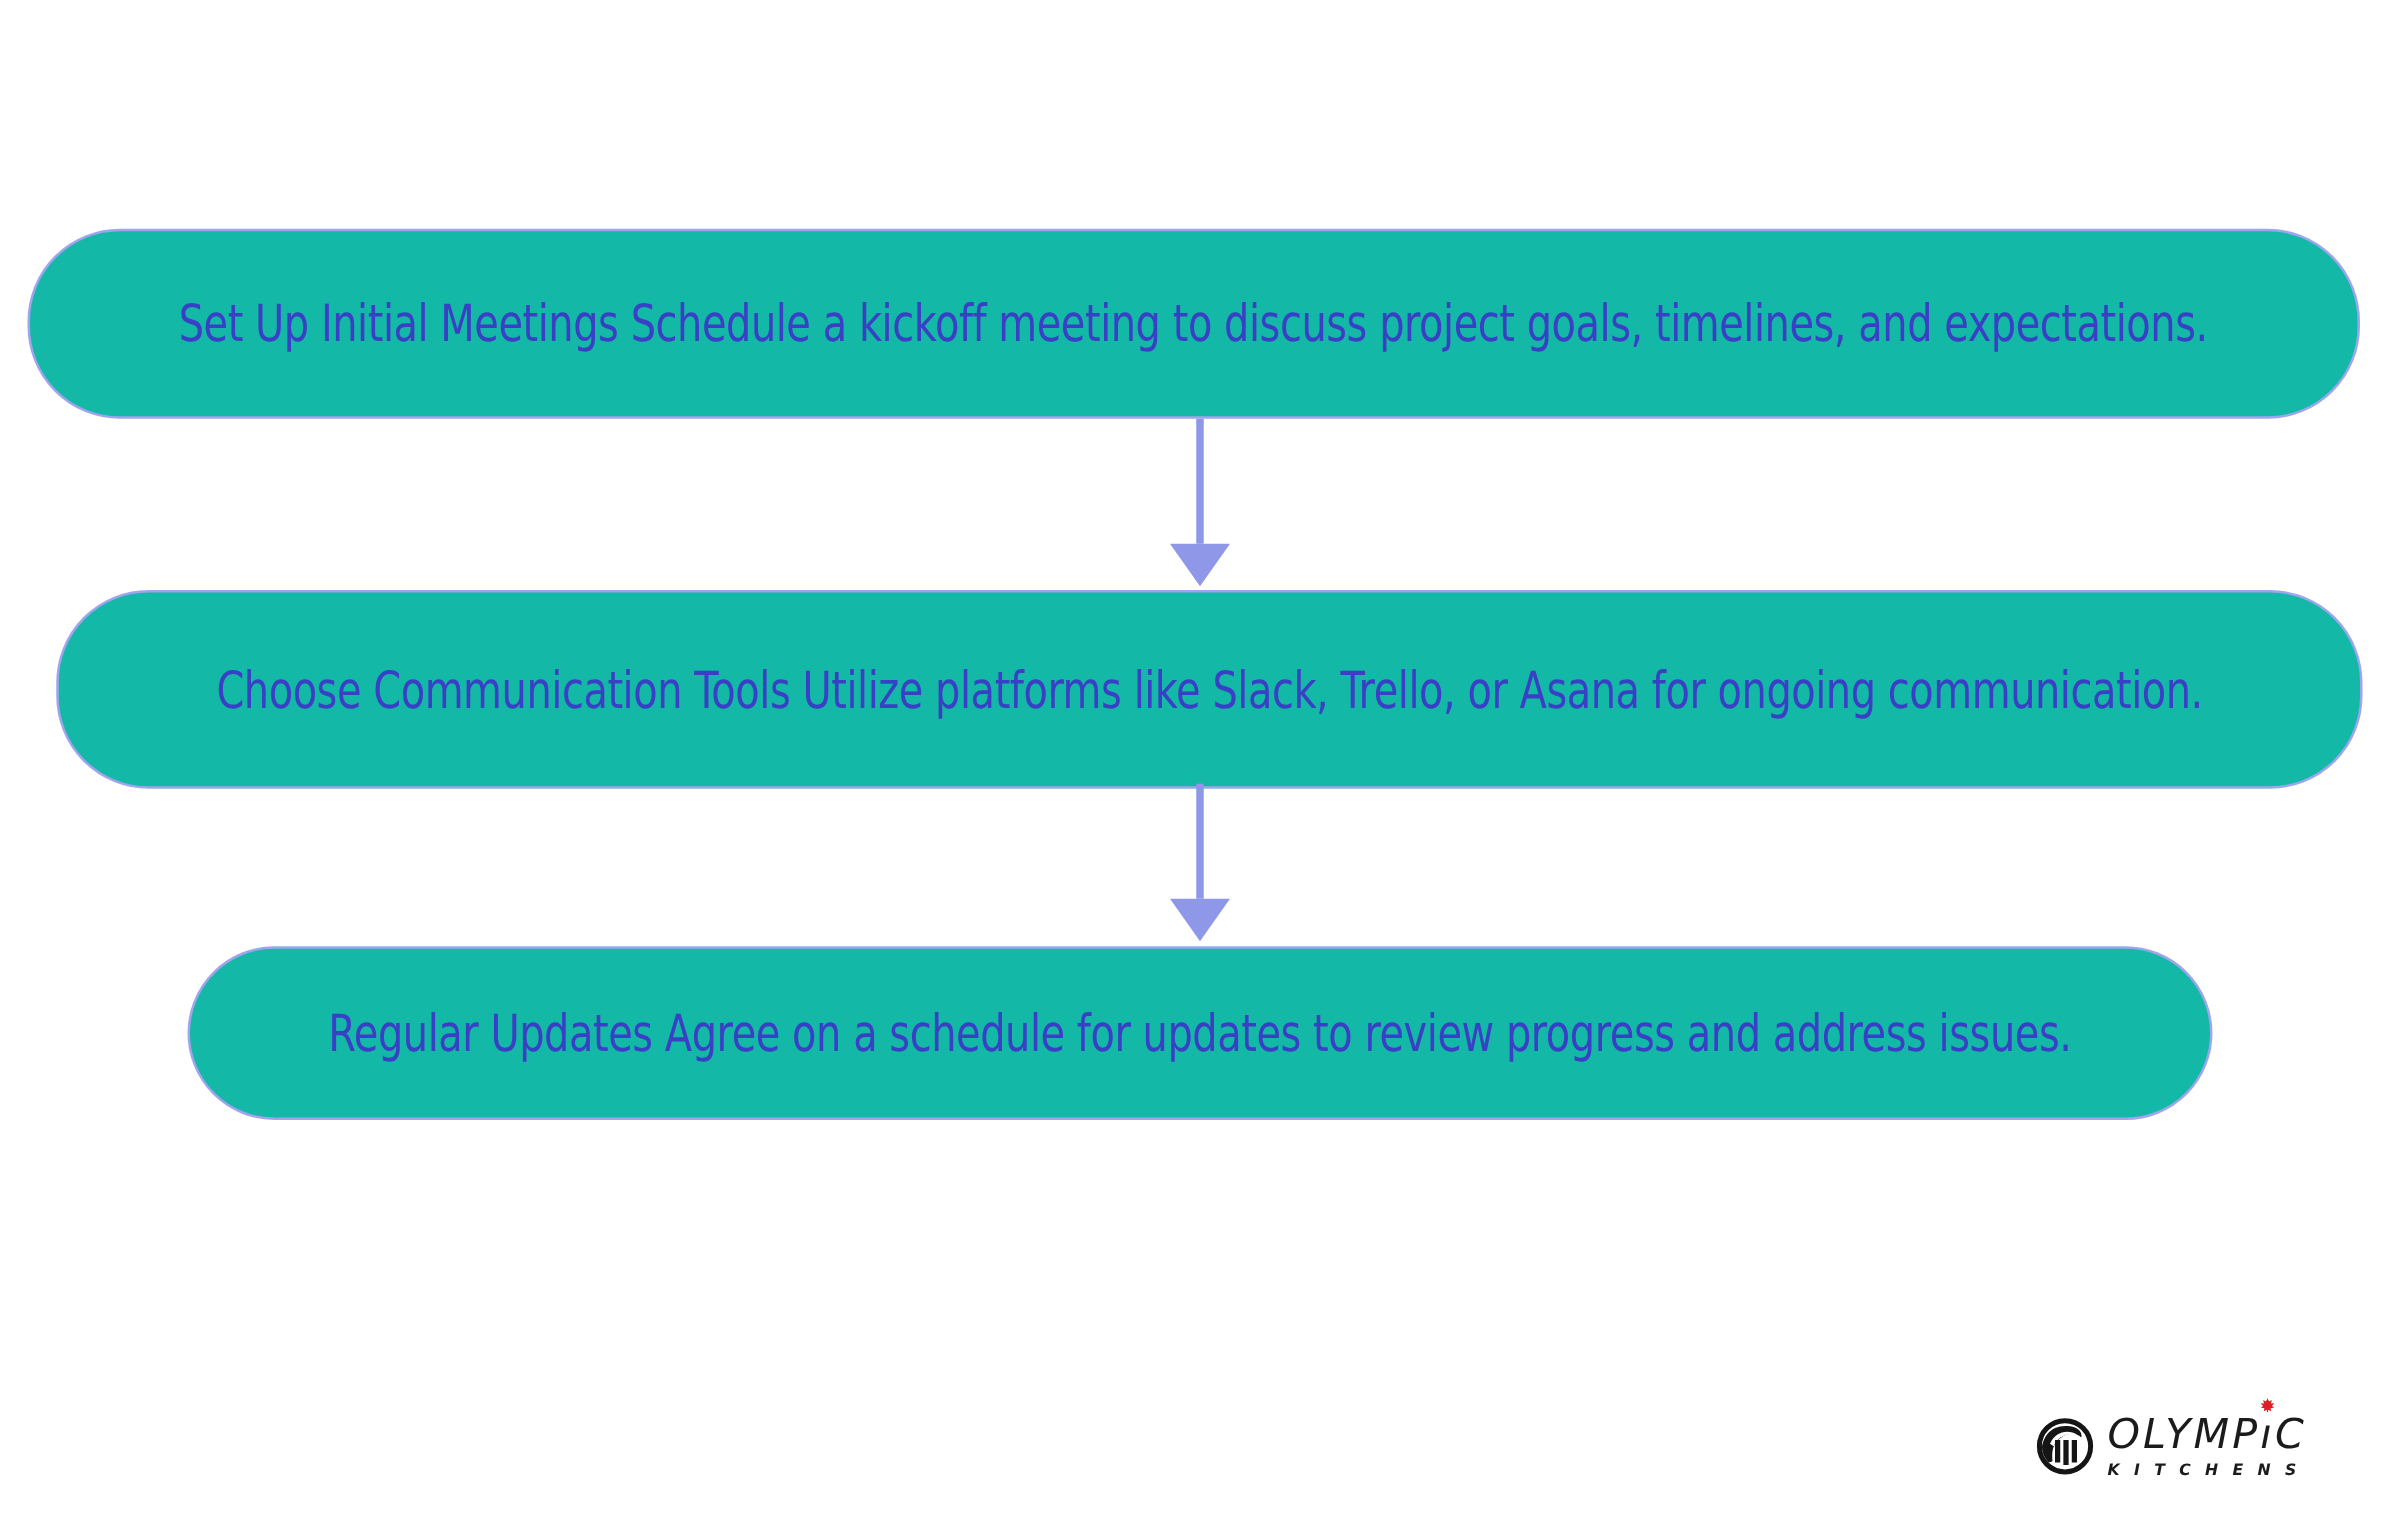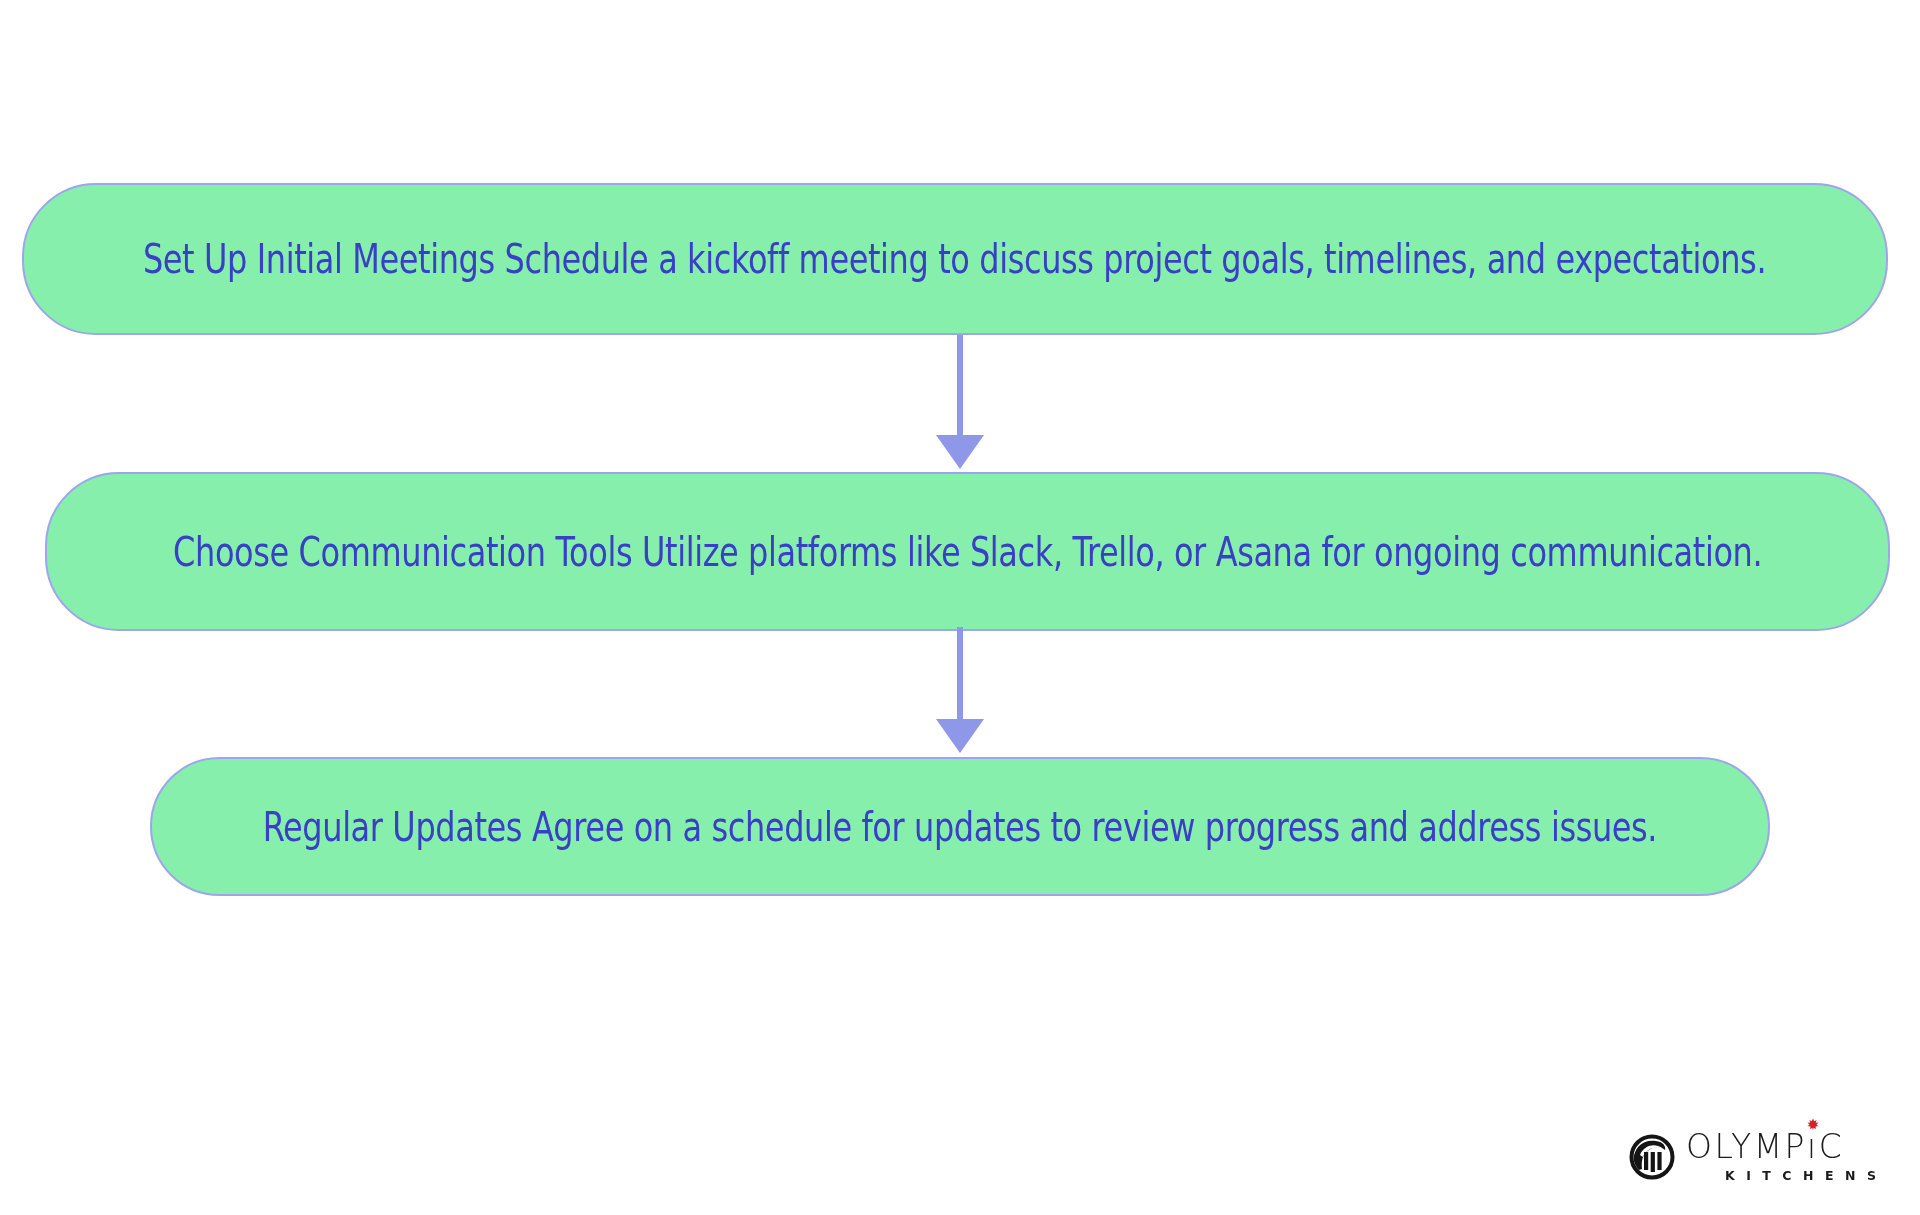--- a/index.html
+++ b/index.html
@@ -7,21 +7,21 @@
     width: 1920px; height: 1215px;
     background: #ffffff;
     font-family: "DejaVu Sans", sans-serif;
     position: relative;
     overflow: hidden;
   }
 
   
   .node {
     position: absolute;
-    background: #86efac;
+    background: #14b8a6;
     border: 2px solid #9ea5ee;
     border-radius: 74px;
     box-sizing: border-box;
     display: flex;
     align-items: center;
     justify-content: center;
   }
   .node-label {
     font-size: 41px;
     color: #3a40c6;
@@ -55,21 +55,21 @@
 
   
   .logo {
     position: absolute;
     left: 1628px; top: 1130px;
     display: flex;
     align-items: center;
     gap: 10px;
   }
   .logo-icon { width: 48px; height: 48px; flex: 0 0 auto; }
-  .logo-text { display: flex; flex-direction: column; }
+  .logo-text { display: flex; flex-direction: column; font-style: italic; }
   .brand {
     font-size: 33px;
     font-weight: 300;
     color: #1b1b1b;
     letter-spacing: 2.5px;
     line-height: 1;
     display: flex;
     align-items: flex-end;
   }
   .brand .i-wrap { position: relative; display: inline-block; }
@@ -79,21 +79,20 @@
     transform: translateX(-50%);
     width: 12px; height: 12px;
   }
   .sub {
     font-size: 12.5px;
     font-weight: bold;
     color: #1b1b1b;
     letter-spacing: 11.5px;
     margin-top: 5px;
     white-space: nowrap;
-    margin-left: 39px;
   }
 </style>
 </head>
 <body>
 
 <div class="node" id="node-1">
   <span class="node-label">Set Up Initial Meetings Schedule a kickoff meeting to discuss project goals, timelines, and expectations.</span>
 </div>
 
 <div class="arrow" id="arrow-1">

